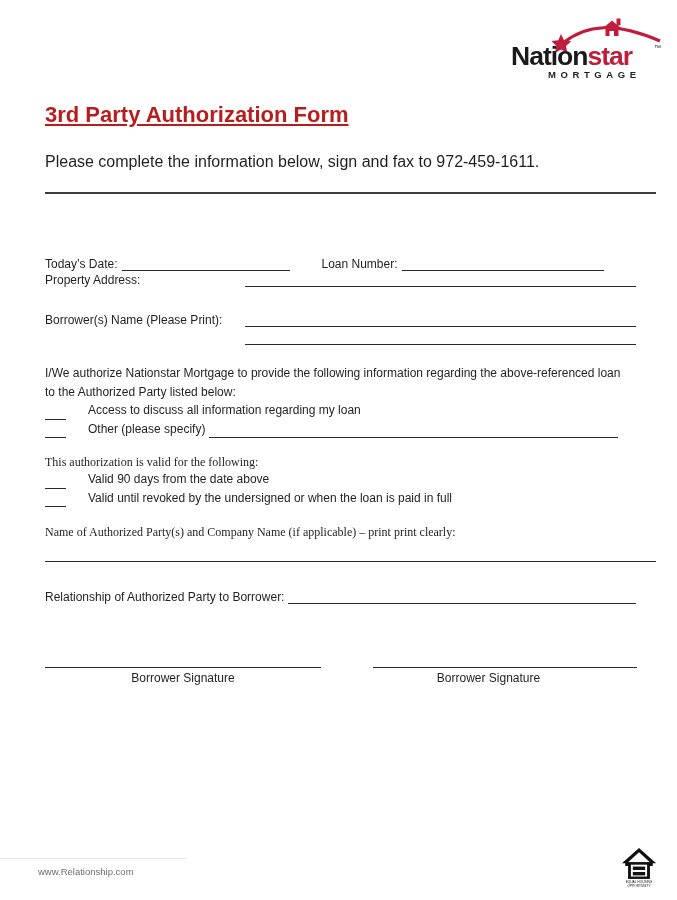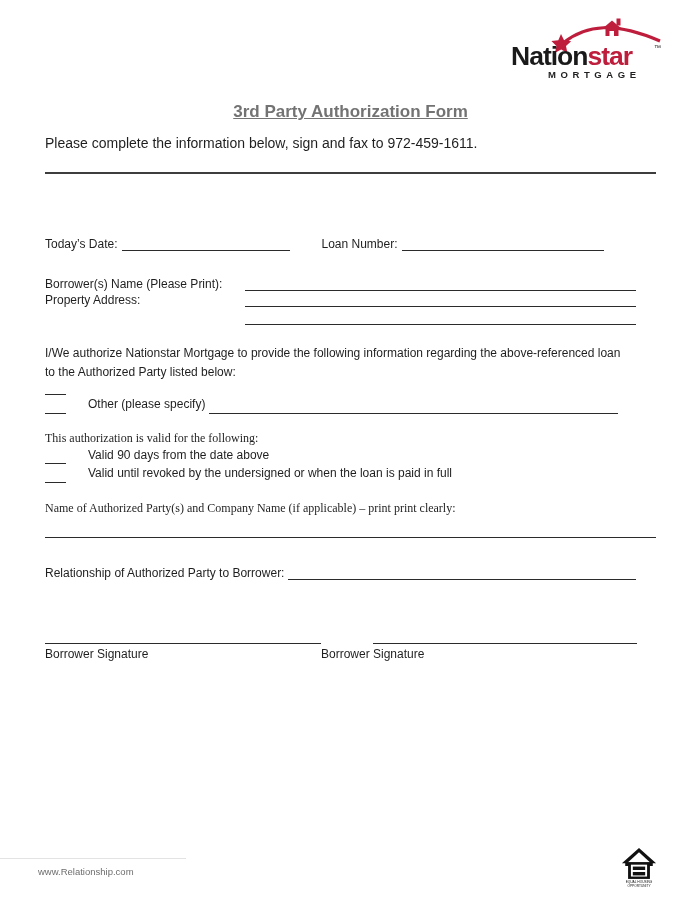--- a/index.html
+++ b/index.html
@@ -11,24 +11,24 @@
   }
   .page { position:absolute; inset:0; background:#fff;padding-left:12px; }
 
   
   .logo { position:absolute; top:16px; right:16px; width:150px; height:66px; }
 
   
   .content { position:absolute; left:45px; right:21px; top:102px; }
 
   .form-title {
-    text-align:center; font-size:17px; font-weight:bold;
-    text-decoration:underline; color:#737373;
+    font-size:22px; font-weight:bold;
+    text-decoration:underline; color:#b91c1c;
   }
-  .intro { margin-top:13px; font-size:14px; }
+  .intro { margin-top:25px; font-size:16px; }
 
   .heavy-rule { margin-top:21px; border-top:2.5px solid #3d3d3d; height:0; }
 
   .row { display:flex; align-items:flex-end; }
   .blank { border-bottom:1px solid #2b2b2b; height:15px; display:inline-block; }
 
   .date-row { margin-top:33px; }
   .date-row .lbl { white-space:nowrap;margin-top:30px; }
   .blank-date { width:168px; margin-left:4px; }
   .date-gap { width:32px; }
@@ -54,21 +54,21 @@
   .fullline { margin-top:21px; border-bottom:1px solid #2b2b2b; height:0; }
 
   .rel-row { margin-top:27px; margin-right:20px; }
   .rel-row .lbl { white-space:nowrap; }
   .rel-row .blank { flex:1; margin-left:4px; }
 
   .sig-row { margin-top:50px; display:flex; }
   .sig-blank-left { width:276px; border-bottom:1px solid #2b2b2b; height:14px; }
   .sig-gap { width:52px; }
   .sig-blank-right { flex:1; border-bottom:1px solid #2b2b2b; height:14px; margin-right:19px; }
-  .sig-label-row { display:flex; margin-top:3px; }
+  .sig-label-row { display:flex; margin-top:3px;text-align:center; }
   .sig-label-left { width:276px; }
   .sig-label-right { flex:1; }
 
   
   .footer-shadow-line {
     position:absolute; left:0; top:858px; width:186px; height:1px; background:#e3e3e3;
   }
   .footer-url {
     position:absolute; left:38px; top:866px; font-size:9.5px; color:#6e6e6e;
   }
@@ -107,38 +107,39 @@
     <div class="heavy-rule"></div>
 
     <div class="row date-row">
       <span class="lbl">Today’s Date:</span>
       <span class="blank blank-date"></span>
       <span class="date-gap"></span>
       <span class="lbl">Loan Number:</span>
       <span class="blank blank-loan"></span>
     </div>
 
-    <div class="row name-row">
-      <span class="label-col">Borrower(s) Name (Please Print):</span>
+    <div class="row addr-row">
+      <span class="label-col">Property Address:</span>
       <span class="blank"></span>
     </div>
 
-    <div class="row addr-row">
-      <span class="label-col">Property Address:</span>
+    <div class="row name-row">
+      <span class="label-col">Borrower(s) Name (Please Print):</span>
       <span class="blank"></span>
     </div>
     <div class="row addr2-row">
       <span class="label-col"></span>
       <span class="blank"></span>
     </div>
 
     <div class="para">I/We authorize Nationstar Mortgage to provide the following information regarding the above-referenced loan to the Authorized Party listed below:</div>
 
     <div class="check-row">
       <span class="blank tick-blank"></span>
+      <span class="opt">Access to discuss all information regarding my loan</span>
     </div>
     <div class="check-row other-row">
       <span class="blank tick-blank"></span>
       <span class="opt">Other (please specify)</span>
       <span class="blank blank-rest"></span>
     </div>
 
     <div class="section">This authorization is valid for the following:</div>
 
     <div class="check-row">

